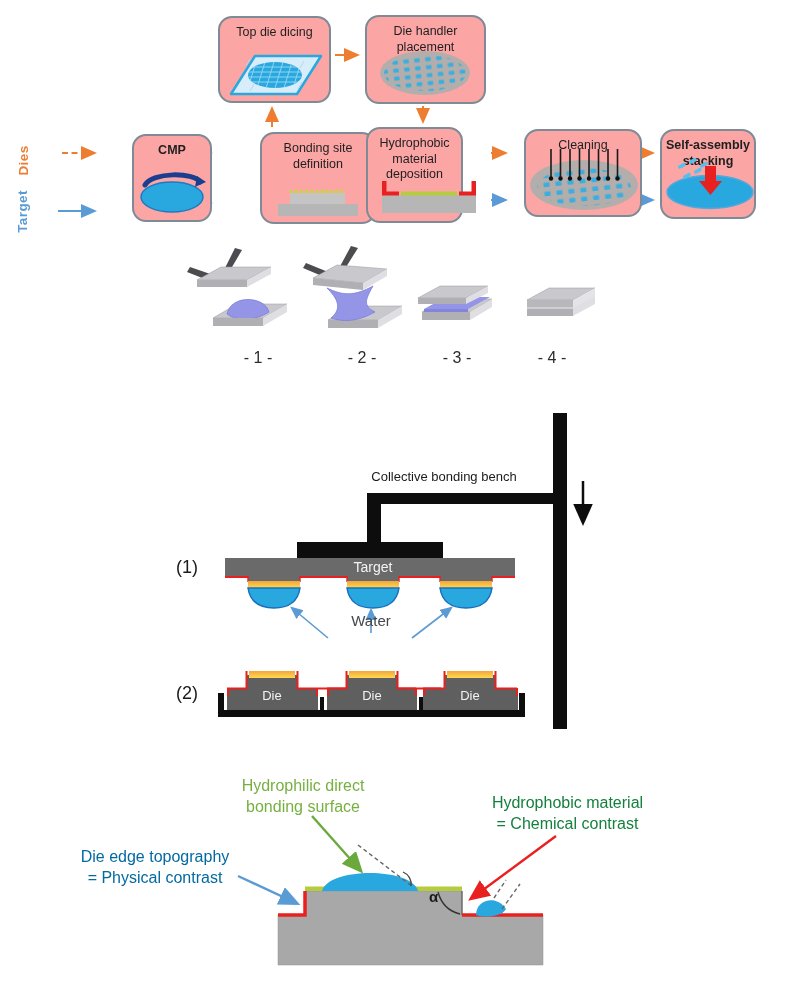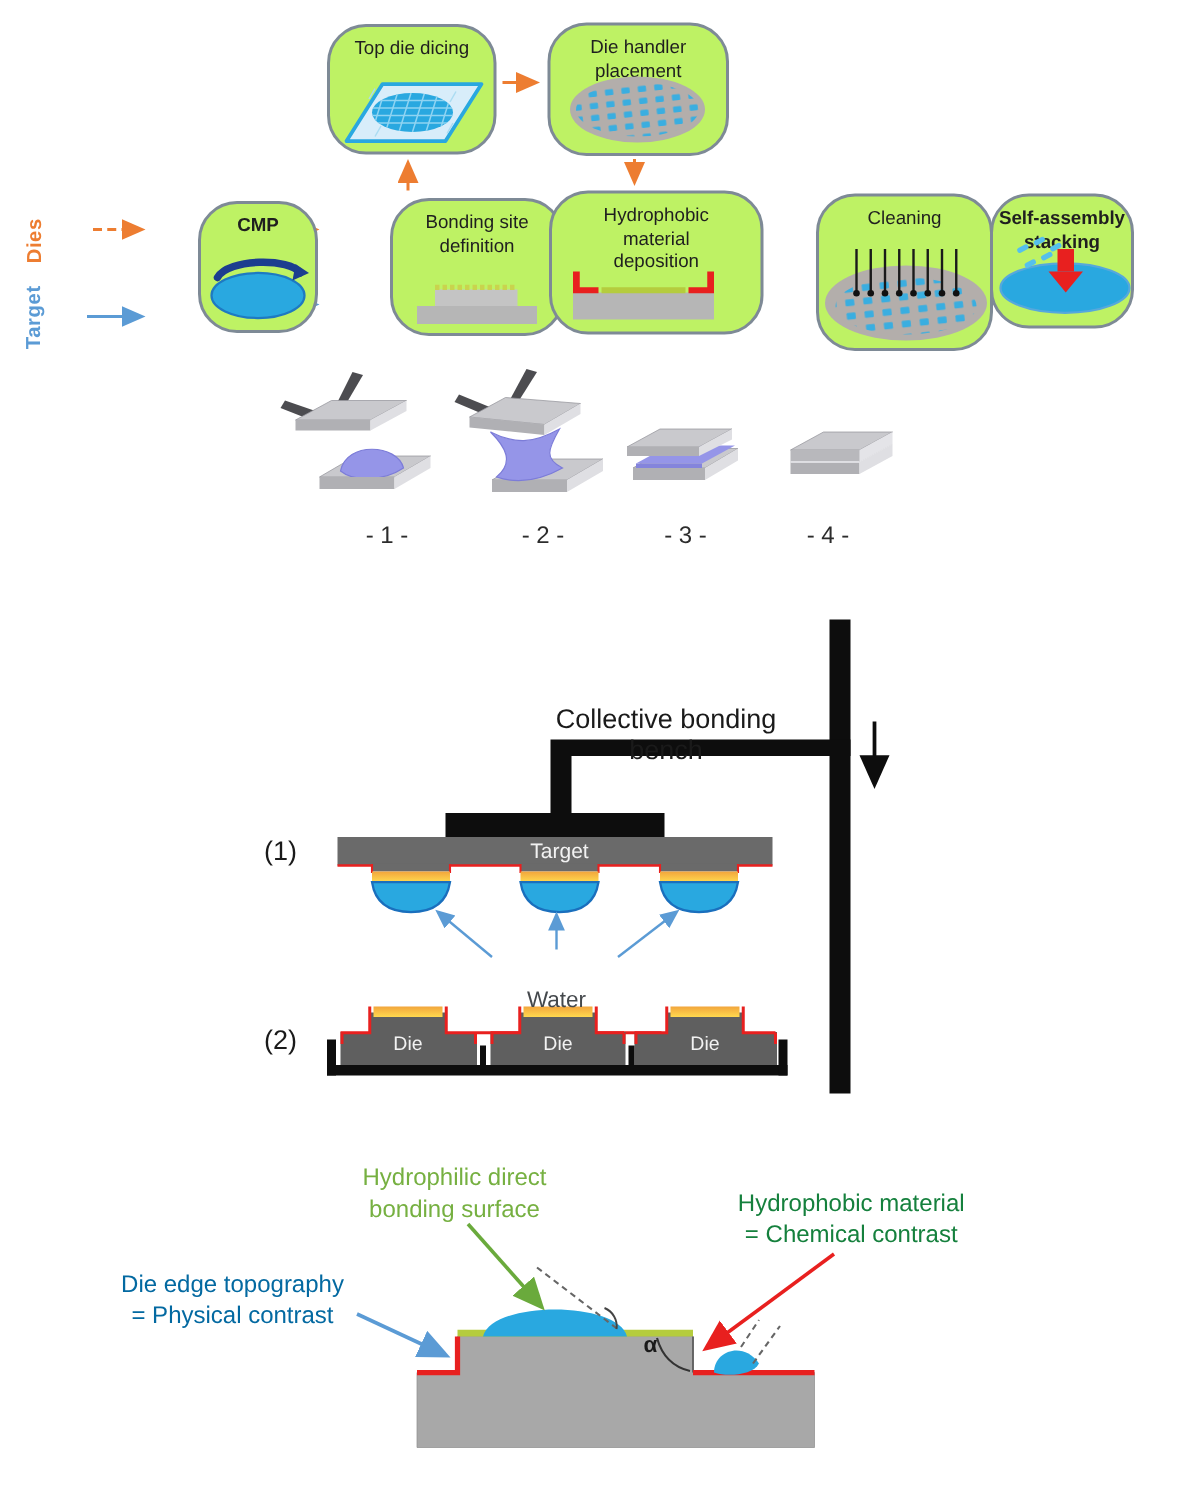--- a/index.html
+++ b/index.html
@@ -1,20 +1,20 @@
 <!DOCTYPE html>
 <html><head>
 <meta charset="utf-8">
 <style>
   html,body{margin:0;padding:0;background:#fff;}
   .canvas{position:relative;width:800px;height:999px;background:#fff;overflow:hidden;
           font-family:"Liberation Sans",sans-serif;}
   .abs{position:absolute;}
   
-  .fbox{position:absolute;border:2px solid #7e8a96;border-radius:26px;background:#bef264;box-sizing:border-box;}
+  .fbox{position:absolute;border:2px solid #7e8a96;border-radius:14px;background:#fca5a5;box-sizing:border-box;}
   .fbox .blabel{font-size:12.5px;color:#1f1f1f;text-align:center;line-height:1.25;margin:7px auto 0;}
   .vlabel{position:absolute;font-size:13.5px;font-weight:700;letter-spacing:.4px;text-align:center;
           transform:rotate(-90deg);}
   .steplabel{position:absolute;font-size:16px;color:#2c2c2c;text-align:center;width:60px;}
   .benchtxt{position:absolute;color:#1a1a1a;}
   .whitetxt{position:absolute;color:#f2f2f2;text-align:center;}
   .ctr-label{position:absolute;text-align:center;font-size:16px;font-weight:400;line-height:1.3;}
   svg{display:block;}
 </style>
 </head>
@@ -112,33 +112,33 @@
           </pattern>
           <clipPath id="clipHandler">
               <ellipse cx="58" cy="27" rx="41" ry="18"></ellipse>
             </clipPath>
         </defs>
         <ellipse cx="58" cy="27" rx="45" ry="22" fill="#B3AEAB"></ellipse>
         <rect x="0" y="0" width="117" height="52" fill="url(#diePat)" clip-path="url(#clipHandler)"></rect>
       </svg>
     </div>
 
-    <div class="fbox" style="left:366px;top:127px;width:143px;height:96px;">
+    <div class="fbox" style="left:366px;top:127px;width:97px;height:96px;">
       <div class="blabel" style="width:92px;">Hydrophobic material deposition</div>
       <svg class="abs" style="left:0;bottom:4px;" width="122" height="40" viewBox="0 0 122 40">
         <rect x="14" y="18" width="94" height="18" fill="#b6b6b6"></rect>
         <rect x="33" y="14.5" width="56" height="4" fill="#B5CC3E"></rect>
         <rect x="14" y="14.5" width="17" height="4" fill="#E8201F"></rect>
         <rect x="14" y="4" width="4.5" height="14" fill="#E8201F"></rect>
         <rect x="91" y="14.5" width="17" height="4" fill="#E8201F"></rect>
         <rect x="103.5" y="4" width="4.5" height="14" fill="#E8201F"></rect>
       </svg>
     </div>
 
-    <div class="fbox" style="left:544px;top:129px;width:118px;height:105px;">
+    <div class="fbox" style="left:524px;top:129px;width:118px;height:88px;">
       <div class="blabel">Cleaning</div>
       <svg class="abs" style="left:0;bottom:2px;" width="116" height="66" viewBox="0 0 116 66">
         <defs>
           <pattern id="diePat2" width="12" height="9" patternUnits="userSpaceOnUse" patternTransform="rotate(-6)">
             <rect x="1.5" y="1.5" width="6" height="4.5" rx="0.8" fill="#3AAEE0"></rect>
           </pattern>
           <clipPath id="clipClean">
               <ellipse cx="58" cy="40" rx="47" ry="19"></ellipse>
             </clipPath>
         </defs>
@@ -309,25 +309,25 @@
         <g fill="#0d0d0d">
           <rect x="68" y="305" width="307" height="7"></rect>
           <rect x="68" y="288" width="6" height="24"></rect>
           <rect x="369" y="288" width="6" height="24"></rect>
           <rect x="170" y="292" width="4" height="13"></rect>
           <rect x="269" y="292" width="4" height="13"></rect>
         </g>
       </g>
     </svg>
 
-    <div class="benchtxt" style="left:346px;top:469px;width:196px;font-size:18px;text-align:center;">Collective bonding bench</div>
+    <div class="benchtxt" style="left:346px;top:469px;width:196px;font-size:13px;text-align:center;">Collective bonding bench</div>
     <div class="benchtxt" style="left:176px;top:557px;font-size:18px;">(1)</div>
     <div class="benchtxt" style="left:176px;top:683px;font-size:18px;">(2)</div>
     <div class="whitetxt" style="left:328px;top:559px;width:90px;font-size:14px;">Target</div>
-    <div class="benchtxt" style="left:336px;top:612px;width:70px;font-size:15px;color:#44484c;text-align:center;margin-top:46px;">Water</div>
+    <div class="benchtxt" style="left:336px;top:612px;width:70px;font-size:15px;color:#44484c;text-align:center;">Water</div>
     <div class="whitetxt" style="left:242px;top:688px;width:60px;font-size:13px;">Die</div>
     <div class="whitetxt" style="left:342px;top:688px;width:60px;font-size:13px;">Die</div>
     <div class="whitetxt" style="left:440px;top:688px;width:60px;font-size:13px;">Die</div>
   </div>
 
   <div>
     <svg class="abs" style="left:120px;top:770px;" width="500" height="229" viewBox="0 0 500 229">
       <defs>
         <marker id="mG2" markerWidth="10" markerHeight="9" refX="7" refY="4" orient="auto">
           <path d="M0,0 L9,4 L0,8 Z" fill="#6AAA3C"></path>

